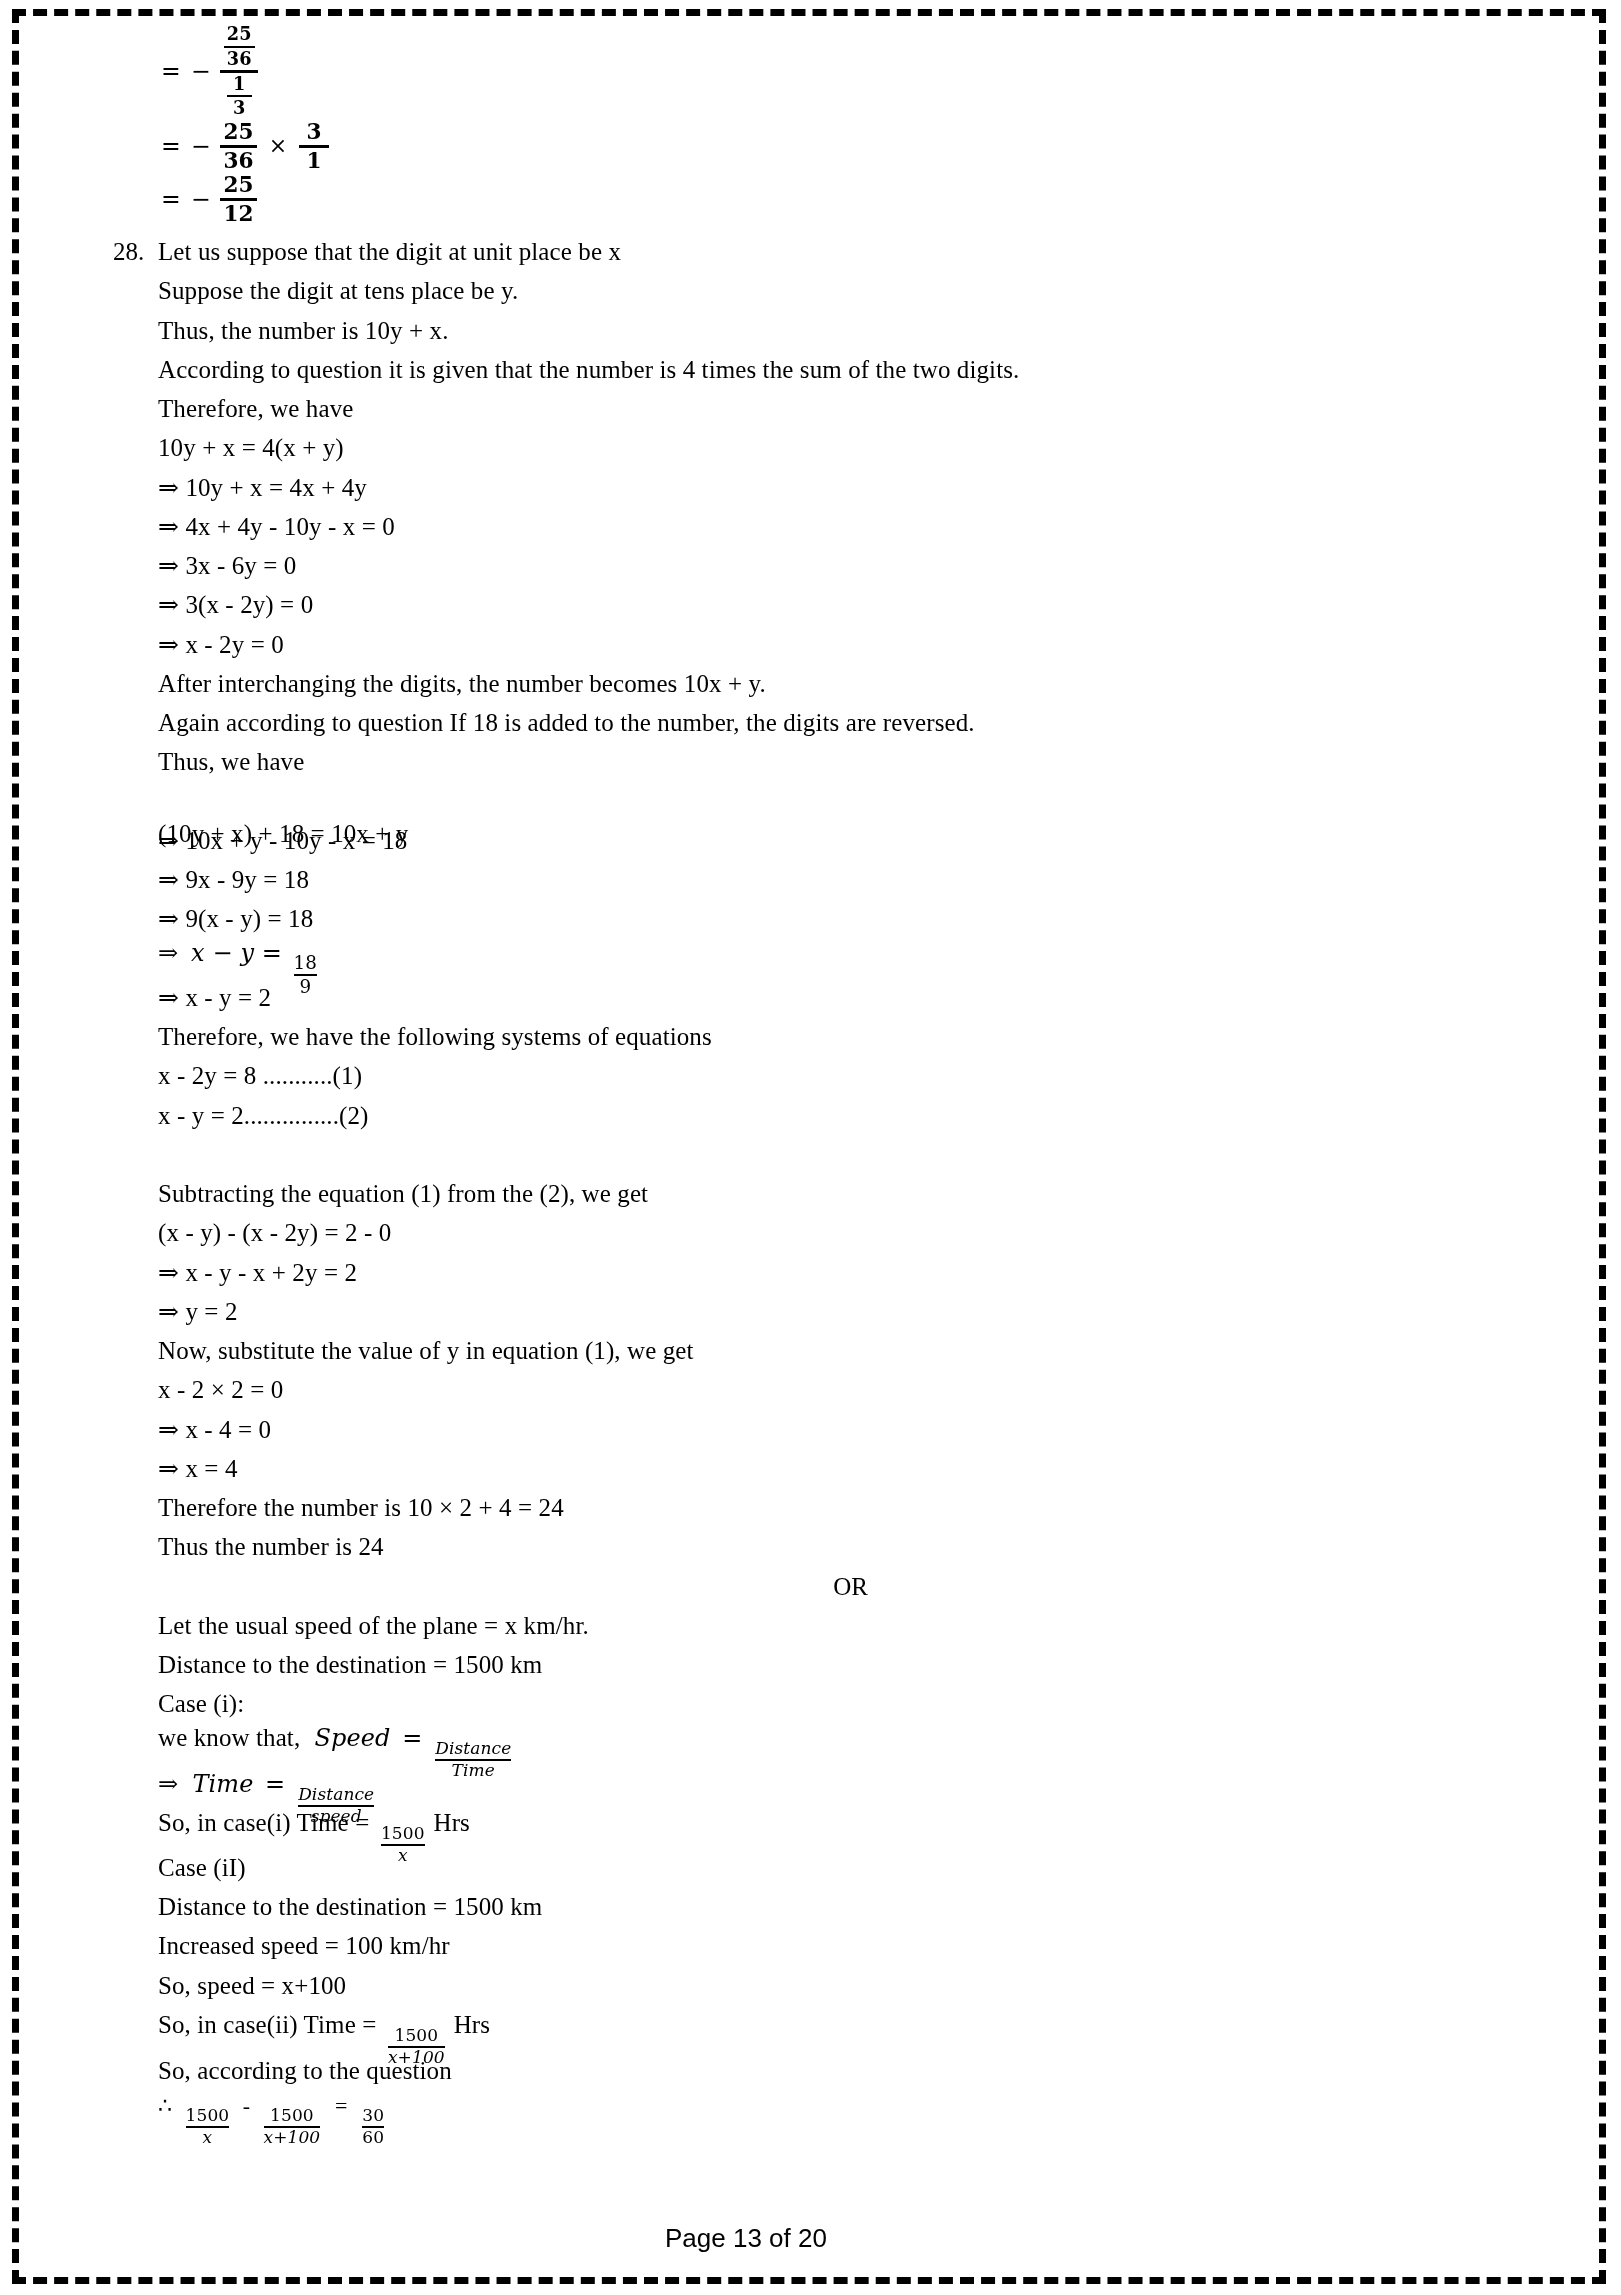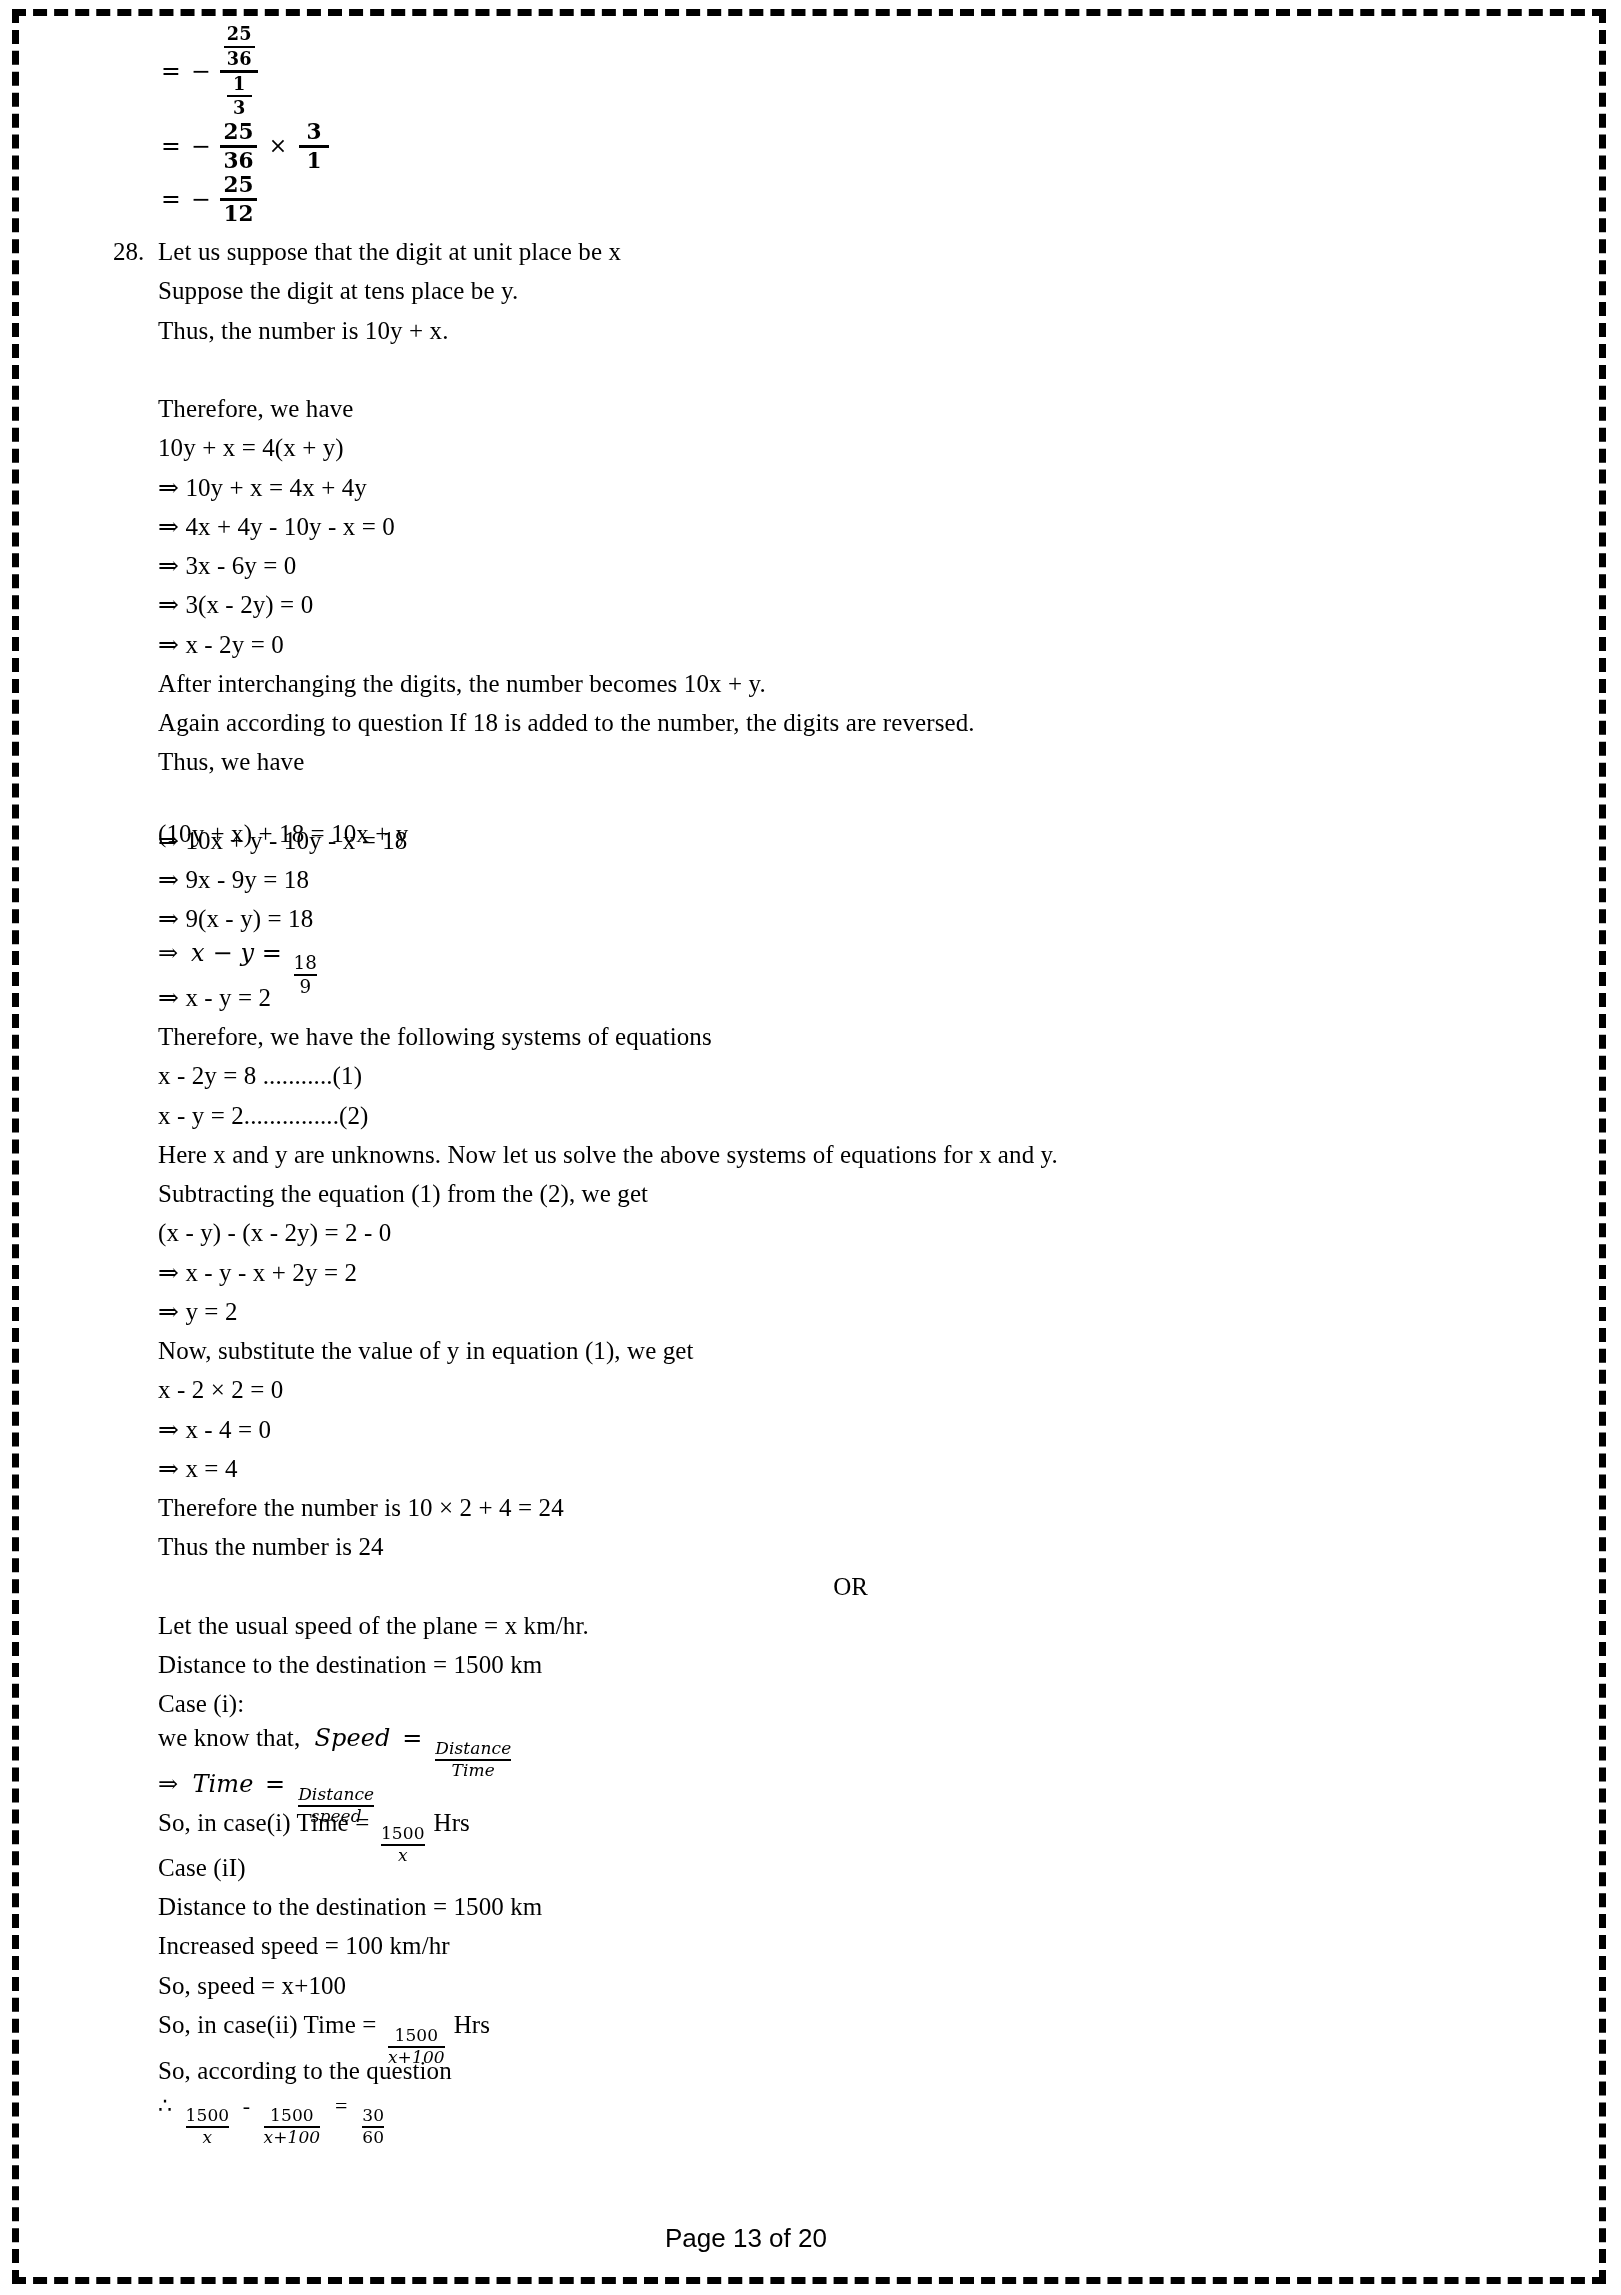--- a/index.html
+++ b/index.html
@@ -184,20 +184,21 @@
         <span class="den">12</span>
       </span>
     </div>
   </div>
 
   <div class="num-label" style="top:238px;">28.</div>
 
   <div class="line body-x" style="top:238px;">Let us suppose that the digit at unit place be x</div>
   <div class="line body-x" style="top:277px;">Suppose the digit at tens place be y.</div>
   <div class="line body-x" style="top:317px;">Thus, the number is 10y + x.</div>
+  <div class="line body-x" style="top:356px;">According to question it is given that the number is 4 times the sum of the two digits.</div>
   <div class="line body-x" style="top:395px;">Therefore, we have</div>
   <div class="line body-x" style="top:434px;">10y + x = 4(x + y)</div>
   <div class="line body-x" style="top:474px;">⇒ 10y + x = 4x + 4y</div>
   <div class="line body-x" style="top:513px;">⇒ 4x + 4y - 10y - x = 0</div>
   <div class="line body-x" style="top:552px;">⇒ 3x - 6y = 0</div>
   <div class="line body-x" style="top:591px;">⇒ 3(x - 2y) = 0</div>
   <div class="line body-x" style="top:631px;">⇒ x - 2y = 0</div>
   <div class="line body-x" style="top:670px;">After interchanging the digits, the number becomes 10x + y.</div>
   <div class="line body-x" style="top:709px;">Again according to question If 18 is added to the number, the digits are reversed.</div>
   <div class="line body-x" style="top:748px;">Thus, we have</div>
@@ -213,21 +214,20 @@
       <span class="num">18</span>
       <span class="bar"></span>
       <span class="den">9</span>
     </span>
   </div>
 
   <div class="line body-x" style="top:984px;">⇒ x - y = 2</div>
   <div class="line body-x" style="top:1023px;">Therefore, we have the following systems of equations</div>
   <div class="line body-x" style="top:1062px;">x - 2y = 8 ...........(1)</div>
   <div class="line body-x" style="top:1102px;">x - y = 2...............(2)</div>
-  <div class="line body-x" style="top:1141px;">Here x and y are unknowns. Now let us solve the above systems of equations for x and y.</div>
   <div class="line body-x" style="top:1180px;">Subtracting the equation (1) from the (2), we get</div>
   <div class="line body-x" style="top:1219px;">(x - y) - (x - 2y) = 2 - 0</div>
   <div class="line body-x" style="top:1259px;">⇒ x - y - x + 2y = 2</div>
   <div class="line body-x" style="top:1298px;">⇒ y = 2</div>
   <div class="line body-x" style="top:1337px;">Now, substitute the value of y in equation (1), we get</div>
   <div class="line body-x" style="top:1376px;">x - 2 × 2 = 0</div>
   <div class="line body-x" style="top:1416px;">⇒ x - 4 = 0</div>
   <div class="line body-x" style="top:1455px;">⇒ x = 4</div>
   <div class="line body-x" style="top:1494px;">Therefore the number is 10 × 2 + 4 = 24</div>
   <div class="line body-x" style="top:1533px;">Thus the number is 24</div>

